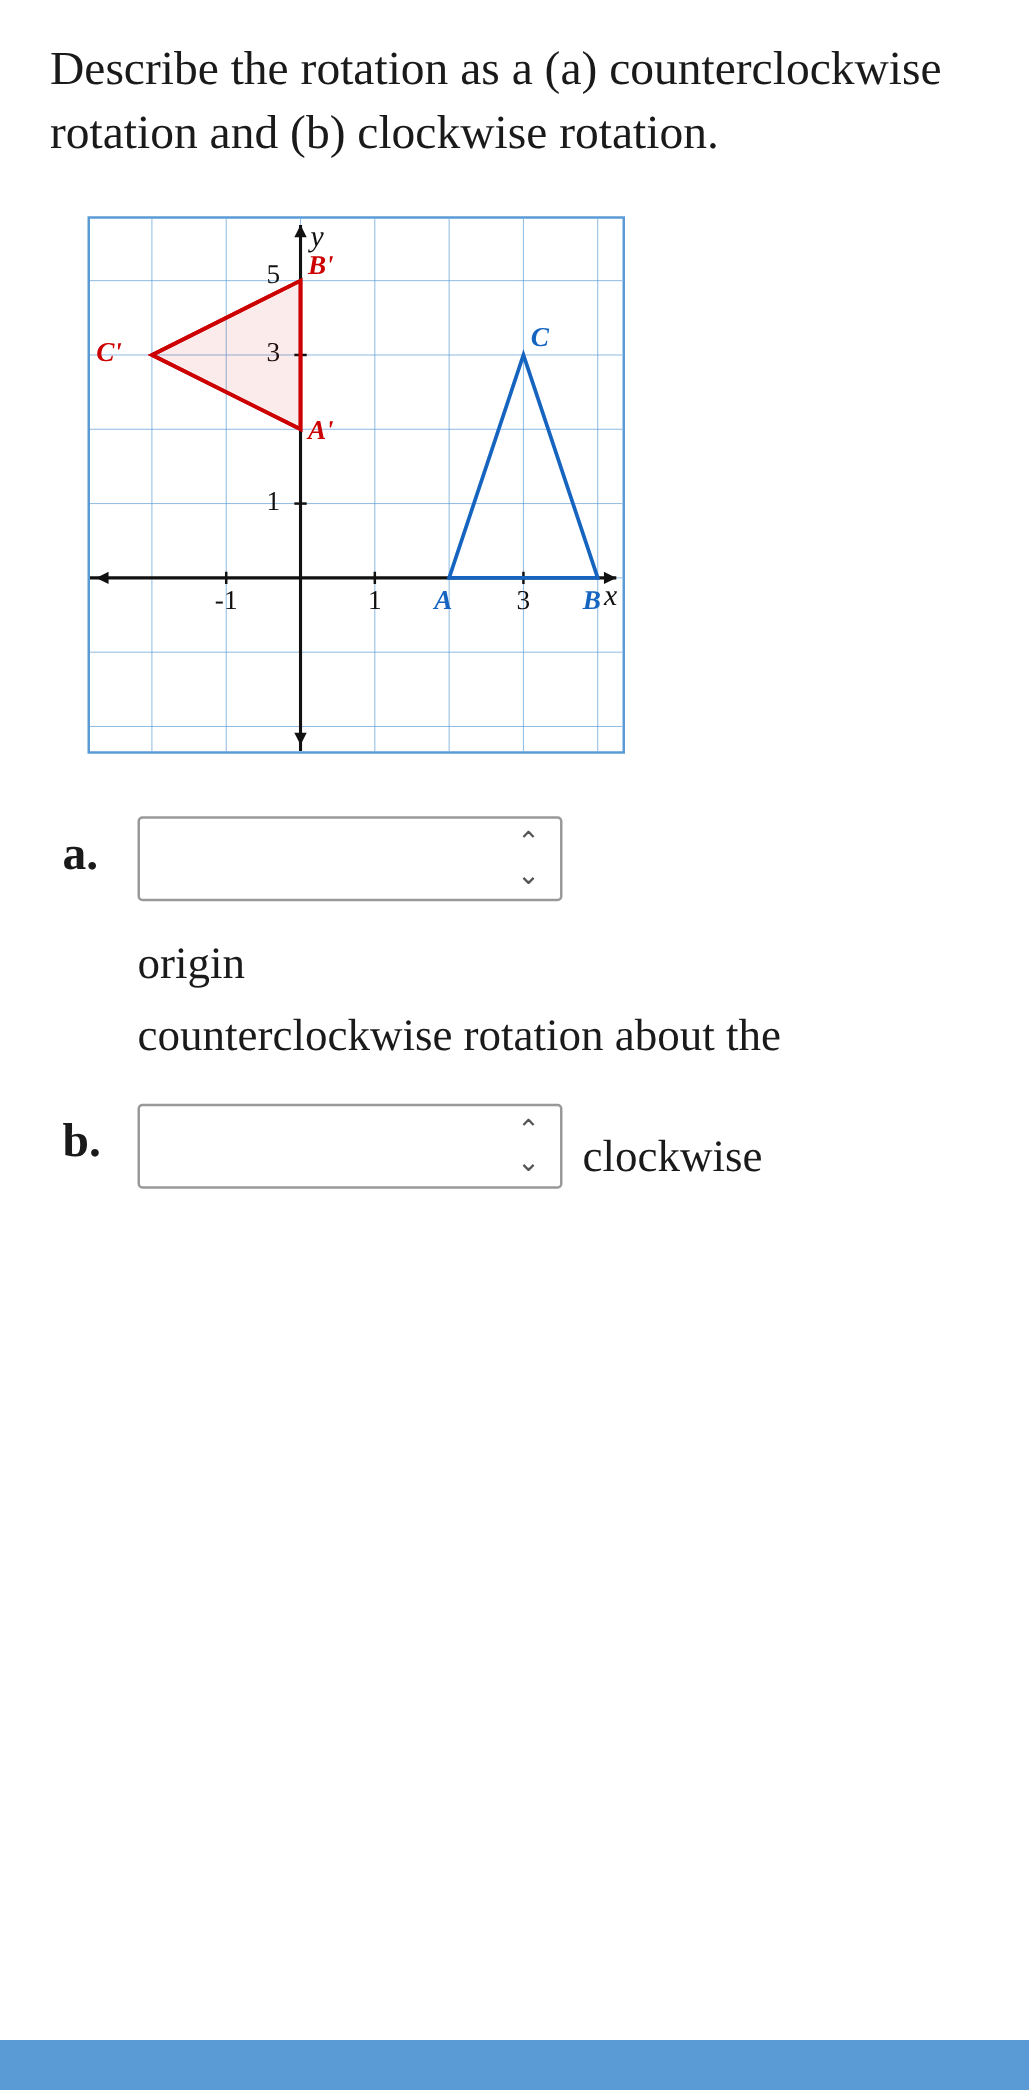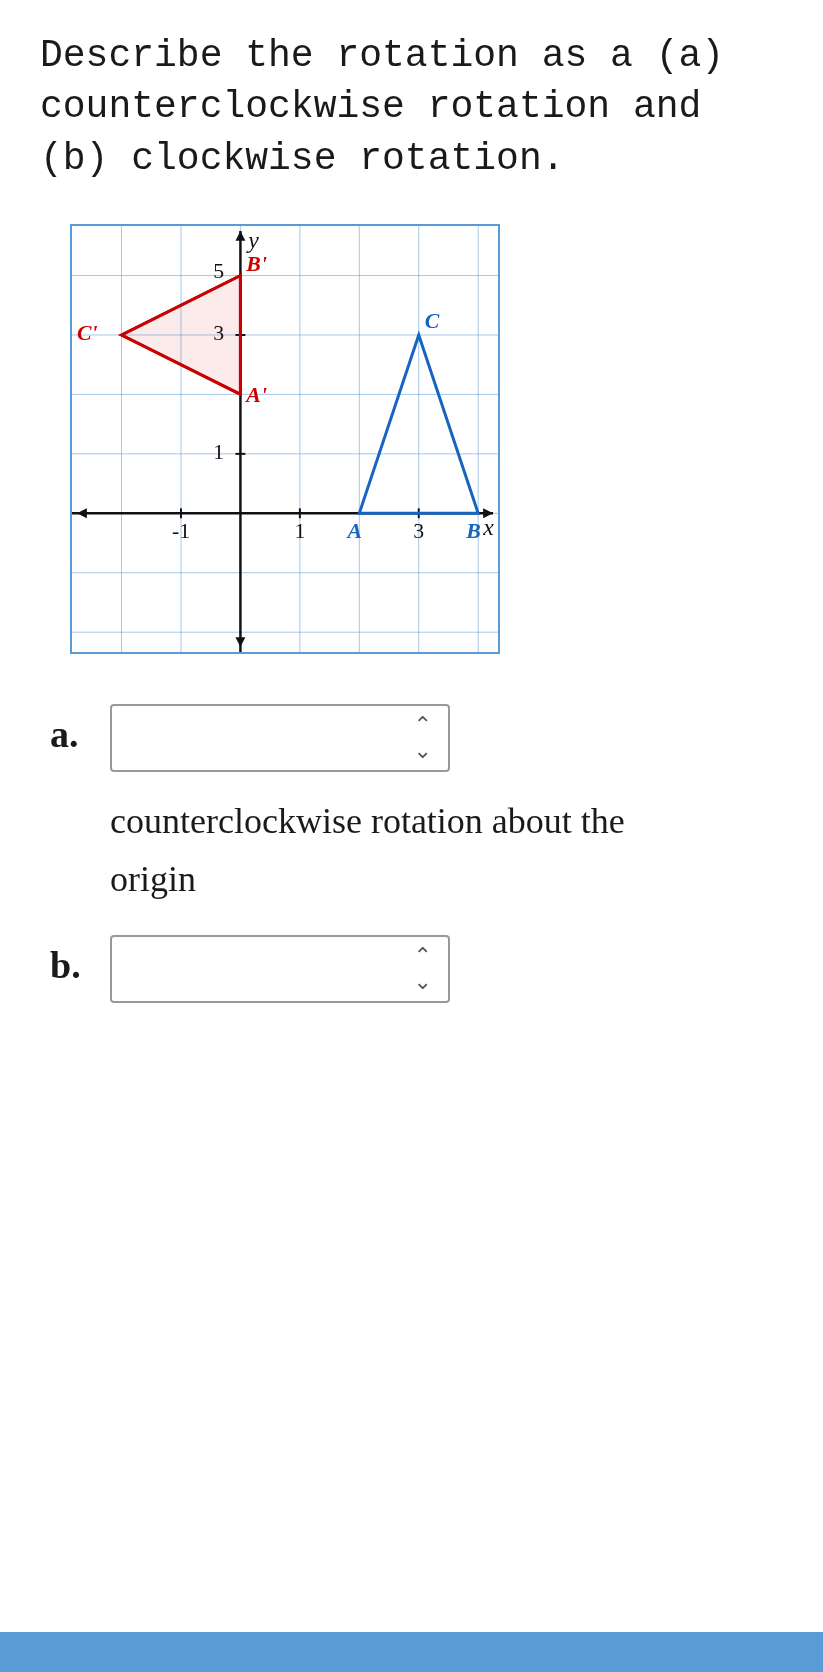--- a/index.html
+++ b/index.html
@@ -14,21 +14,20 @@
       width: 823px;
       min-height: 1672px;
       padding: 30px 40px 40px 40px;
       color: #1a1a1a;
     }
 
     .question-text {
       font-size: 38px;
       line-height: 1.35;
       margin-bottom: 40px;
-      font-family: Liberation Mono, monospace;
     }
 
     .graph-container {
       margin: 0 0 50px 30px;
       width: 430px;
     }
 
     .graph-wrapper {
       position: relative;
       width: 430px;
@@ -191,31 +190,32 @@
 </div>
 
 <div class="answer-section">
 
   <div class="answer-row">
     <div class="answer-label">a.</div>
     <div class="answer-content">
       <div class="dropdown-select">
         <span class="chevron-icon">⌃<br style="line-height:0">⌄</span>
       </div>
+      <div class="answer-text">origin</div>
       <div class="answer-text">counterclockwise rotation about the</div>
-      <div class="answer-text">origin</div>
     </div>
   </div>
 
   <div class="answer-row">
     <div class="answer-label">b.</div>
     <div class="answer-content">
       <div class="answer-inline">
         <div class="dropdown-select">
           <span class="chevron-icon">⌃<br style="line-height:0">⌄</span>
         </div>
+        <span class="answer-text-inline">clockwise</span>
       </div>
     </div>
   </div>
 
 </div>
 
 <div class="bottom-bar"></div>
 
 </body></html>

